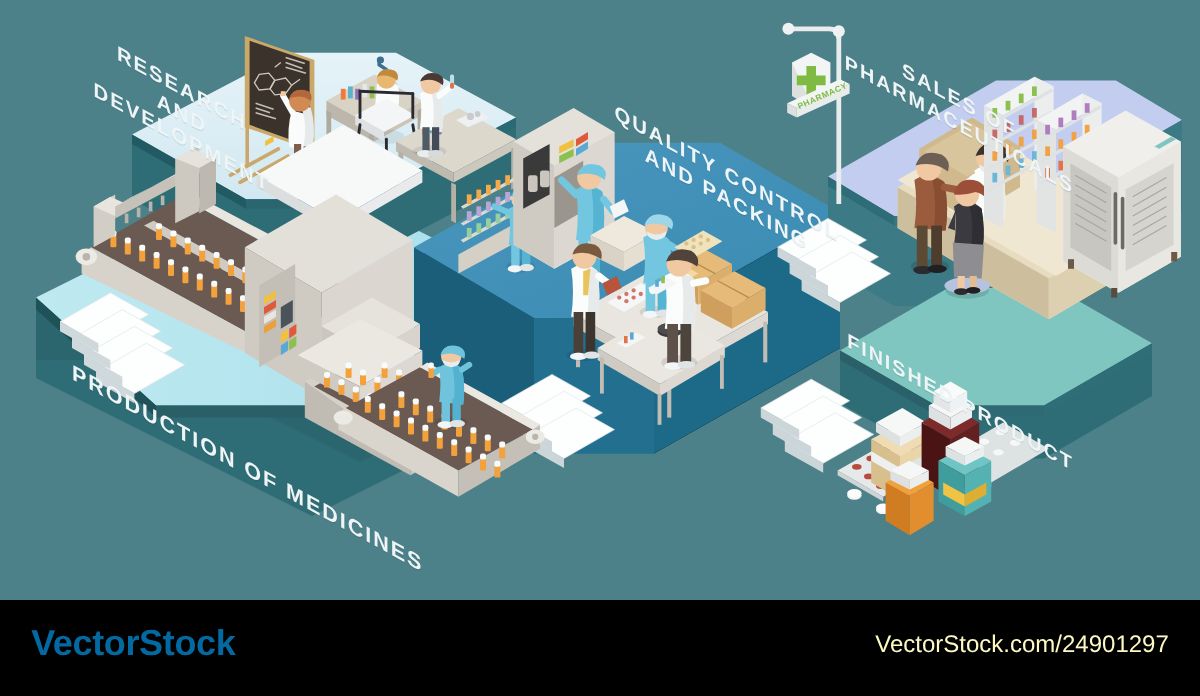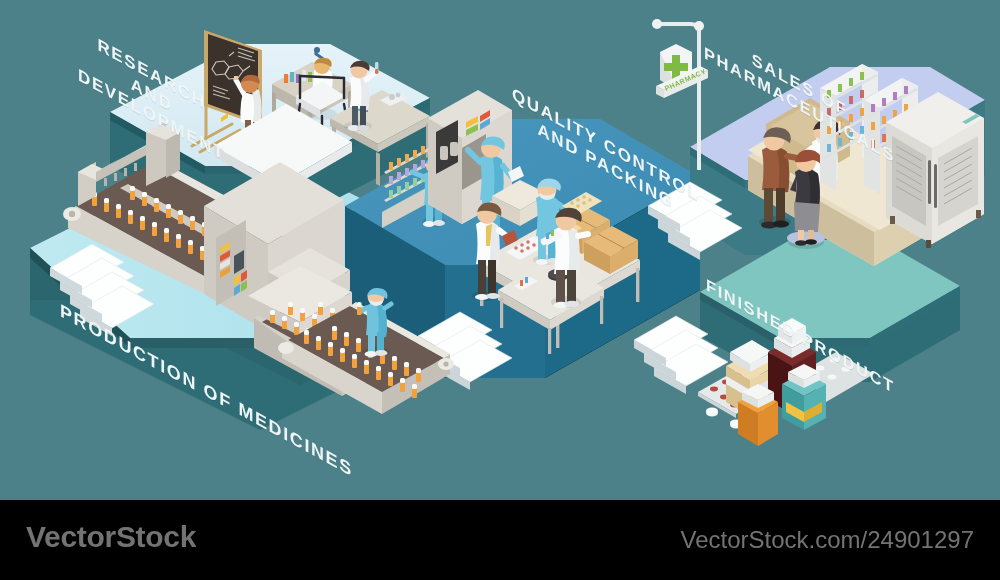--- a/index.html
+++ b/index.html
@@ -15,25 +15,25 @@
   }
   svg.layer{position:absolute;left:0;top:0;width:1000px;height:500px;}
 
   
   #footer{
     position:absolute;left:0;top:500px;width:1000px;height:80px;
     background:#000;
   }
   #footer .brand{
     position:absolute;left:26px;top:20px;
-    color:#737373;font-size:30px;font-weight:bold;letter-spacing:-0.3px;
+    color:#0369a1;font-size:30px;font-weight:bold;letter-spacing:-0.3px;
   }
   #footer .url{
     position:absolute;right:26px;top:26px;
-    color:#737373;font-size:24px;
+    color:#fef9c3;font-size:20px;
   }
 
   
   .iso-label{
     position:absolute;
     color:#eef5f6;
     font-weight:bold;
     letter-spacing:1.6px;
     white-space:pre;
     line-height:1.22em;

